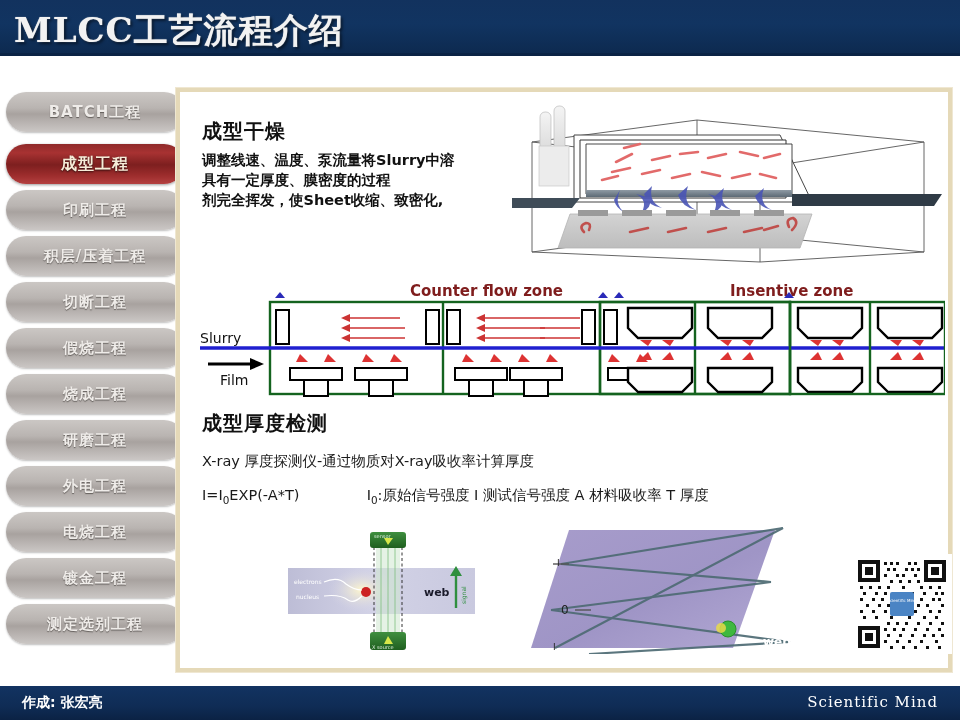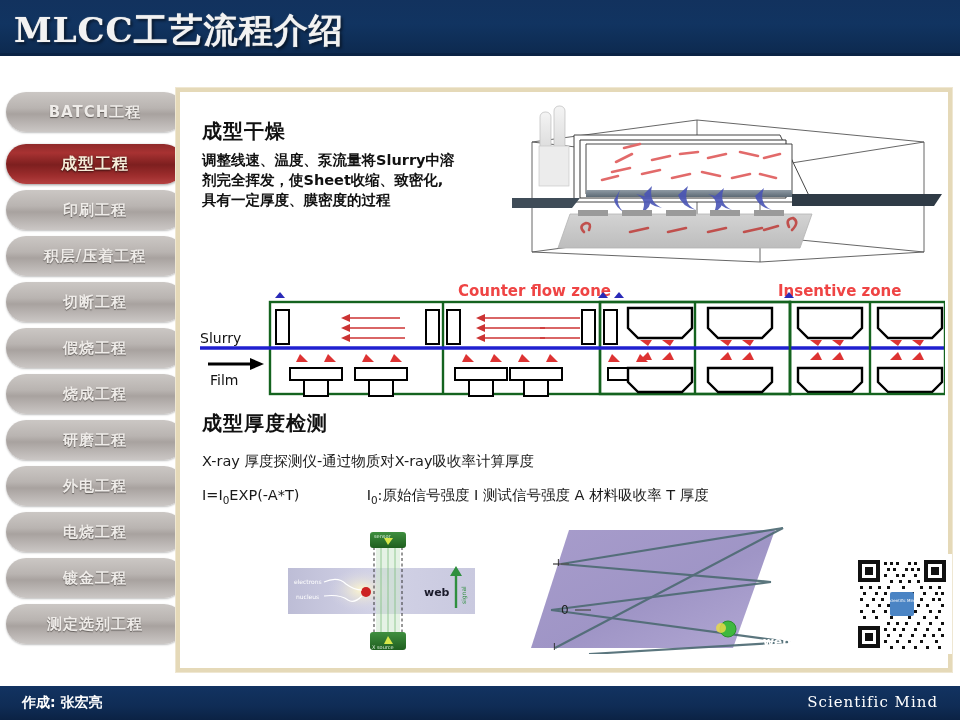--- a/index.html
+++ b/index.html
@@ -88,21 +88,21 @@
   
   .oven { position: absolute; left: 332px; top: 10px; width: 430px; height: 165px; }
   .sheet-label {
     position: absolute; left: 700px; top: 102px;
     font-size: 11px; color: #222; line-height: 14px;
   }
 
   
   .zone-wrap { position: absolute; left: 20px; top: 192px; width: 745px; height: 115px; }
   .zone-label {
-    position: absolute; font-size: 15px; font-weight: bold; color: #ef4444; margin-left: 48px;
+    position: absolute; font-size: 15px; font-weight: bold; color: #7f1d1d;
   }
   .axis-label {
     position: absolute; font-size: 14px; color: #111; font-weight: normal;
   }
 
   
   .xray-img { position: absolute; left: 104px; top: 440px; width: 195px; height: 118px; }
   .web-img  { position: absolute; left: 345px; top: 432px; width: 300px; height: 130px; }
   .qr { position: absolute; left: 672px; top: 462px; width: 100px; height: 100px; }
 
@@ -170,22 +170,22 @@
         <span>测定选别工程</span>
       </div>
   </div>
 
   <div class="content">
 
     <div class="sec-title" style="left:22px; top:26px;">成型干燥</div>
 
     <div class="body-text" style="left:22px; top:58px; width:300px;">
       <div>调整线速、温度、泵流量将Slurry中溶</div>
+      <div>具有一定厚度、膜密度的过程</div>
       <div>剂完全挥发，使Sheet收缩、致密化,</div>
-      <div>具有一定厚度、膜密度的过程</div>
     </div>
 
     <div class="oven">
       <svg width="430" height="165" viewBox="0 0 430 165">
         <defs>
           <linearGradient id="gBody" x1="0" y1="0" x2="0" y2="1">
             <stop offset="0%" stop-color="#f4f4f4"></stop>
               <stop offset="100%" stop-color="#d9d9d9"></stop>
           </linearGradient>
           <linearGradient id="gBelt" x1="0" y1="0" x2="0" y2="1">
@@ -273,21 +273,21 @@
         </g>
       </svg>
     </div>
 
 
     <div class="zone-wrap">
       <div class="zone-label" style="left:210px; top:-2px;">Counter flow zone</div>
       <div class="zone-label" style="left:530px; top:-2px;">Insentive zone</div>
 
       <div class="axis-label" style="left:0px; top:46px;">Slurry</div>
-      <div class="axis-label" style="left:10px; top:88px;">Film</div>
+      <div class="axis-label" style="left:20px; top:88px;">Film</div>
 
       <svg width="745" height="115" viewBox="0 0 745 115" style="position:absolute;left:0;top:0;">
 
         <g>
           <line x1="8" y1="80" x2="50" y2="80" stroke="#000" stroke-width="3"></line>
           <polygon points="50,74 64,80 50,86" fill="#000"></polygon>
         </g>
 
         <g stroke="#14631f" stroke-width="2.4" fill="none">
           <rect x="70" y="18" width="520" height="92"></rect>

